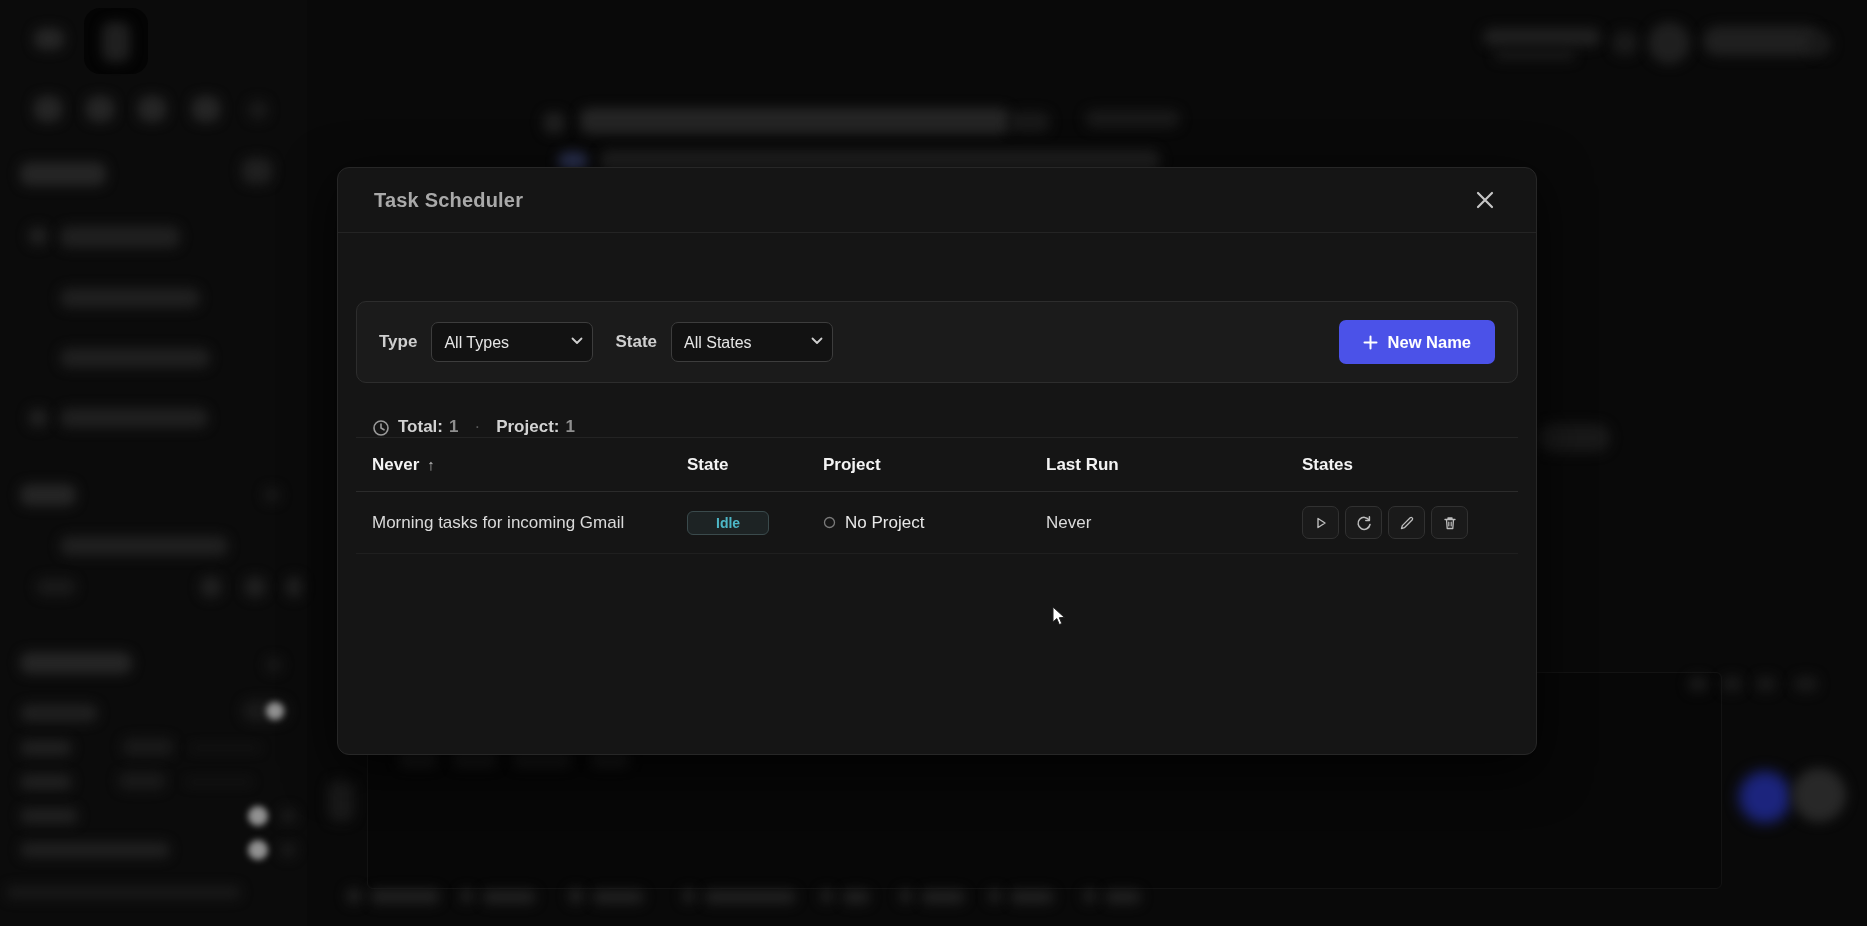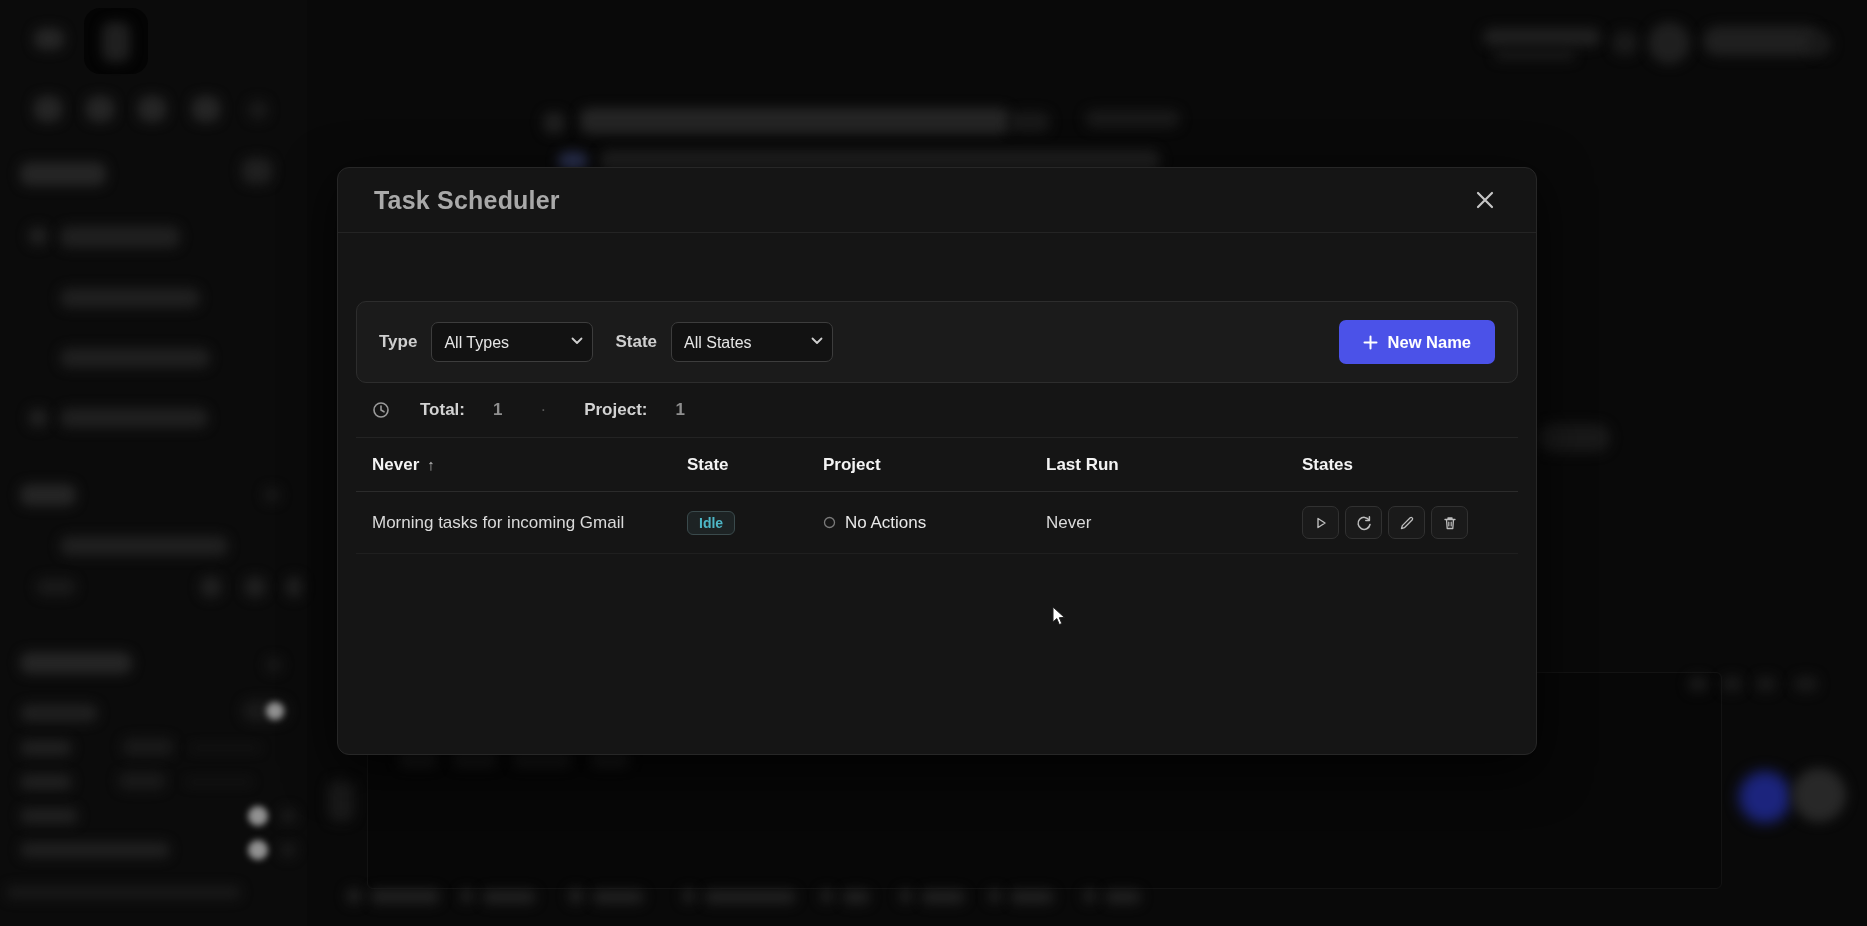--- a/index.html
+++ b/index.html
@@ -17,49 +17,49 @@
   .blob.blue{background:#2733ae;filter:blur(7px);}
   .logo-tile{position:absolute;left:84px;top:8px;width:64px;height:66px;background:#060606;border-radius:16px;}
   .bottom-panel{position:absolute;left:367px;top:672px;width:1353px;height:215px;background:#0a0a0a;border:1px solid #1b1b1b;border-radius:6px;}
   .backdrop{position:absolute;inset:0;background:rgba(0,0,0,0.28);}
 
   
   .modal{position:absolute;left:337px;top:167px;width:1198px;height:586px;background:#151515;
     border:1px solid #272727;border-radius:12px;box-shadow:0 14px 52px rgba(0,0,0,0.75);color:#e4e4e4;}
   .modal-header{height:65px;display:flex;align-items:center;justify-content:space-between;
     padding:0 36px;border-bottom:1px solid #242424;box-sizing:border-box;}
-  .modal-title{font-size:25px;font-weight:700;color:#a9a9a9;letter-spacing:.2px;}
+  .modal-title{font-size:20px;font-weight:700;color:#a9a9a9;letter-spacing:.2px;}
   .close-btn{background:none;border:none;cursor:pointer;padding:4px;line-height:0;}
   .modal-desc{margin:24px 18px 0 18px;font-size:19px;color:#ececec;}
 
   .filter-panel{position:absolute;left:18px;right:18px;top:133px;height:82px;box-sizing:border-box;
     background:#1b1b1b;border:1px solid #2d2d2d;border-radius:10px;display:flex;align-items:center;
     padding:0 22px;gap:14px;}
   .filter-label{font-size:17px;font-weight:700;color:#cfcfcf;}
   .select-wrap{position:relative;width:162px;height:40px;}
   .select-wrap select{width:100%;height:100%;background:#121212;border:1px solid #3d3d3d;border-radius:7px;
     color:#e6e6e6;font-size:16px;font-family:"Liberation Sans",sans-serif;padding:0 30px 0 12px;
     -webkit-appearance:none;appearance:none;}
   .select-wrap .chev{position:absolute;right:10px;top:15px;pointer-events:none;}
   .spacer{flex:1;}
   .new-task{height:44px;padding:0 24px;background:var(--accent,#4b52e8);color:#fff;border:none;border-radius:7px;
     font-size:16.5px;font-weight:700;font-family:"Liberation Sans",sans-serif;display:flex;align-items:center;gap:10px;cursor:pointer;}
 
-  .stats-row{position:absolute;left:18px;right:18px;top:215px;height:55px;display:flex;align-items:center;
-    gap:26px;padding:0 16px;border-bottom:1px solid #232323;box-sizing:border-box;font-size:17px;}
+  .stats-row{position:absolute;left:18px;right:18px;top:215px;height:55px;display:flex;align-items:flex-end;
+    gap:4px;padding:0 16px;border-bottom:1px solid #232323;box-sizing:border-box;font-size:17px;}
   .stats-label{color:#d2d2d2;font-weight:700;}
   .stats-value{color:#8f8f8f;font-weight:700;margin-left:2px;}
   .stats-sep{color:#5a5a5a;margin:0 12px;}
 
   .tgrid{display:grid;grid-template-columns:315px 136px 223px 256px 1fr;align-items:center;
     padding:0 16px;box-sizing:border-box;left:18px;right:18px;position:absolute;}
   .table-head{top:270px;height:54px;border-bottom:1px solid #2b2b2b;font-weight:700;font-size:17px;color:#f3f3f3;}
   .sort-arrow{font-weight:400;color:#b5b5b5;margin-left:8px;font-size:15px;}
   .table-row{top:324px;height:62px;border-bottom:1px solid #1f1f1f;font-size:17px;color:#dadada;}
-  .badge-idle{display:inline-block;padding:3px 11px;font-size:14px;font-weight:700;color:var(--idle,#4db6c6);
+  .badge-idle{display:inline-block;padding:3px 28px;font-size:14px;font-weight:700;color:var(--idle,#4db6c6);
     background:#1d2324;border:1px solid #3a4a4c;border-radius:6px;}
   .proj-cell{display:flex;align-items:center;gap:9px;color:#e8e8e8;}
   .actions-cell{display:flex;gap:6px;}
   .icon-btn{width:37px;height:33px;background:#1a1a1a;border:1px solid #313131;border-radius:7px;
     display:flex;align-items:center;justify-content:center;cursor:pointer;padding:0;}
   svg{display:block;}
   .cursor{position:absolute;left:1052px;top:607px;pointer-events:none;}
 </style>
 </head>
 <body>
@@ -222,21 +222,21 @@
 
     <div class="tgrid table-row">
       <div>Morning tasks for incoming Gmail</div>
       <div>
         <span class="badge-idle">Idle</span>
       </div>
       <div class="proj-cell">
         <svg width="13" height="13" viewBox="0 0 13 13">
           <circle cx="6.5" cy="6.5" r="5" stroke="#7a7a7a" stroke-width="1.3" fill="none"></circle>
         </svg>
-        <span>No Actions</span>
+        <span>No Project</span>
       </div>
       <div>Never</div>
       <div class="actions-cell">
         <button class="icon-btn">
           <svg width="16" height="16" viewBox="0 0 16 16">
             <path d="M5 3.5 L12 8 L5 12.5 Z" stroke="#bdbdbd" stroke-width="1.4" fill="none" stroke-linejoin="round"></path>
           </svg>
         </button>
         <button class="icon-btn">
           <svg width="16" height="16" viewBox="0 0 16 16">

